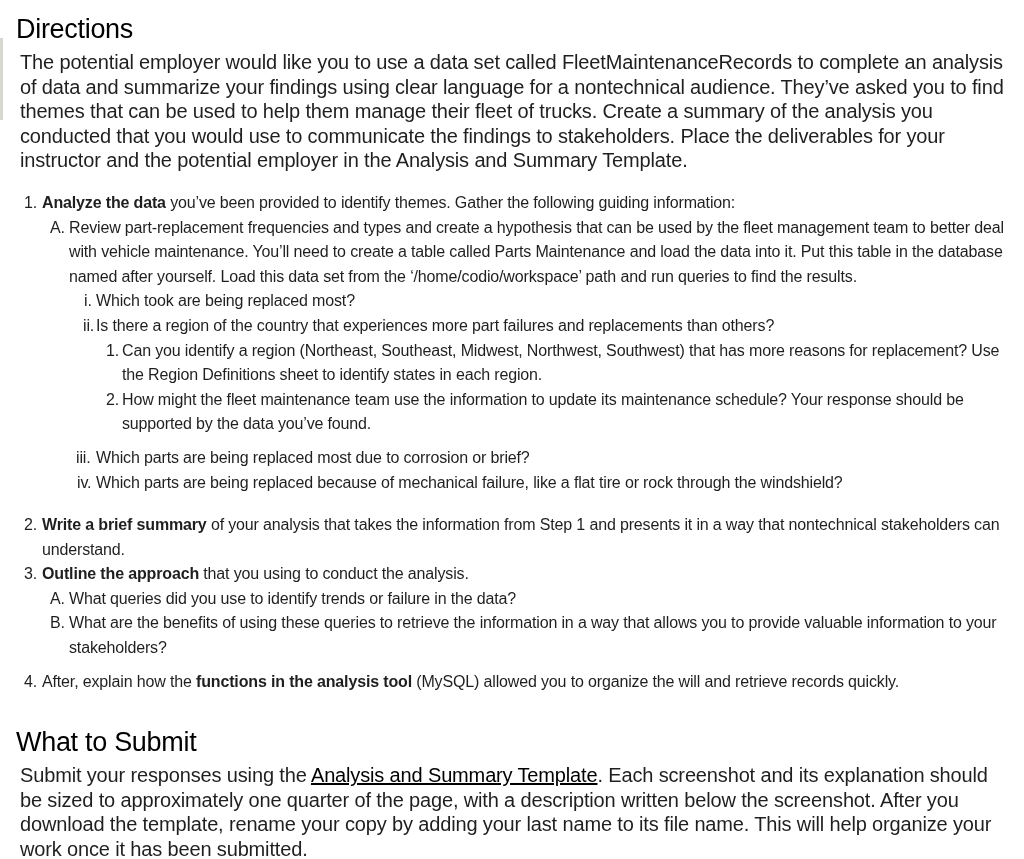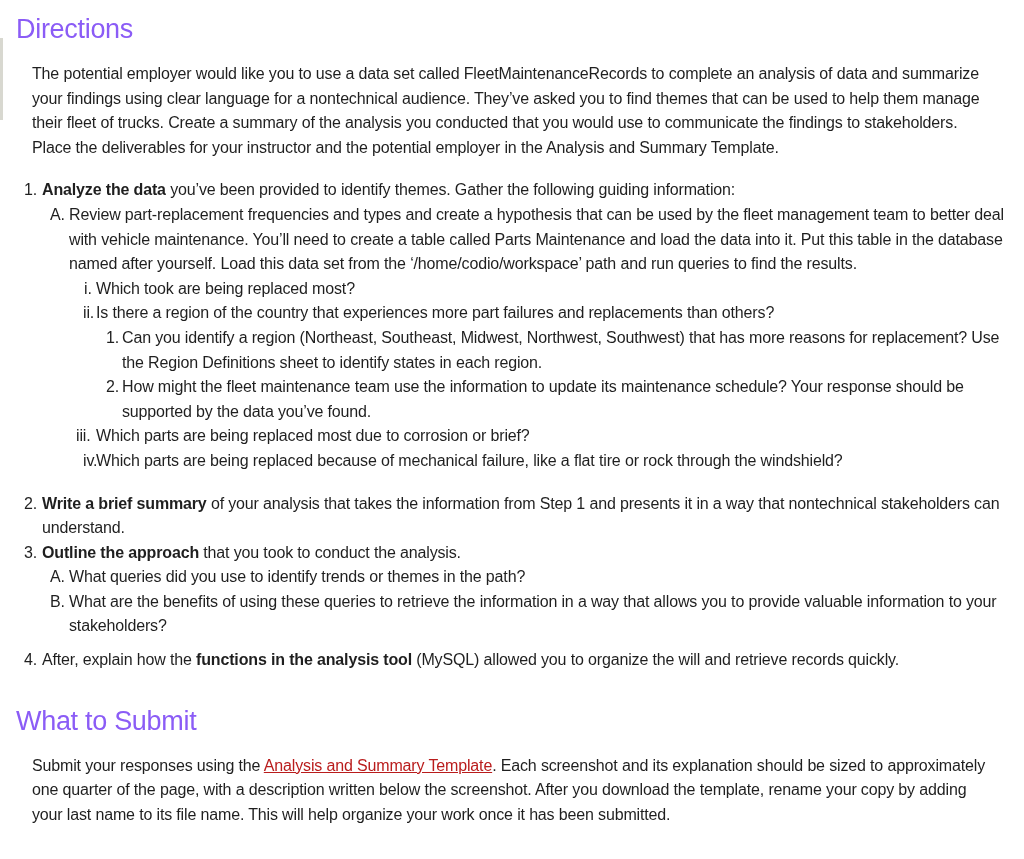--- a/index.html
+++ b/index.html
@@ -27,44 +27,44 @@
     .page {
       position: absolute;
       left: 16px;
       top: 12px;
       width: 1000px;
     }
     h2 {
       font-family: "Liberation Sans", sans-serif;
       font-weight: normal;
       font-size: 27px;
-      color: #8b5cf6;
+      color: #000000;
       margin: 0;
       line-height: 34px;
       letter-spacing: -0.3px;
     }
     p.intro {
-      margin: 16px;
+      margin: 4px;
       line-height: 24.6px;
-      font-size: 16px;
+      font-size: 20px;
       letter-spacing: -0.15px;
     }
     .row {
       position: relative;
       line-height: 24.6px;
       font-size: 16px;
       letter-spacing: -0.15px;
     }
     .row .marker {
       position: absolute;
       text-align: right;
     }
     b { font-weight: bold; }
     a.link {
-      color: #b91c1c;
+      color: #000000;
       text-decoration: underline;
     }
   </style>
 </head>
 <body>
 
 <div class="left-bar"></div>
 
 <div class="page">
 
@@ -89,45 +89,45 @@
       <span>Is there a region of the country that experiences more part failures and replacements than others?</span>
     </div>
     <div class="row" style="padding-left:106px;">
       <span class="marker" style="left:90px;">1.</span>
       <span>Can you identify a region (Northeast, Southeast, Midwest, Northwest, Southwest) that has more reasons for replacement? Use the Region Definitions sheet to identify states in each region.</span>
     </div>
     <div class="row" style="padding-left:106px;">
       <span class="marker" style="left:90px;">2.</span>
       <span>How might the fleet maintenance team use the information to update its maintenance schedule? Your response should be supported by the data you’ve found.</span>
     </div>
-    <div class="row" style="padding-left:80px; ">
+    <div class="row" style="padding-left:80px; margin-top:9px;">
       <span class="marker" style="left:60px;">iii.</span>
       <span>Which parts are being replaced most due to corrosion or brief?</span>
     </div>
     <div class="row" style="padding-left:80px;">
-      <span class="marker" style="left:67px;">iv.</span>
+      <span class="marker" style="left:61px;">iv.</span>
       <span>Which parts are being replaced because of mechanical failure, like a flat tire or rock through the windshield?</span>
     </div>
   </div>
 
   <div style="margin-top:18px;">
     <div class="row" style="padding-left:26px;">
       <span class="marker" style="left:8px;">2.</span>
       <b>Write a brief summary</b><span> of your analysis that takes the information from Step 1 and presents it in a way that nontechnical stakeholders can understand.</span>
     </div>
   </div>
 
   <div>
     <div class="row" style="padding-left:26px;">
       <span class="marker" style="left:8px;">3.</span>
-      <b>Outline the approach</b><span> that you took to conduct the analysis.</span>
+      <b>Outline the approach</b><span> that you using to conduct the analysis.</span>
     </div>
     <div class="row" style="padding-left:53px;">
       <span class="marker" style="left:34px;">A.</span>
-      <span>What queries did you use to identify trends or themes in the path?</span>
+      <span>What queries did you use to identify trends or failure in the data?</span>
     </div>
     <div class="row" style="padding-left:53px;">
       <span class="marker" style="left:34px;">B.</span>
       <span>What are the benefits of using these queries to retrieve the information in a way that allows you to provide valuable information to your stakeholders?</span>
     </div>
   </div>
 
   <div style="margin-top:9px;">
     <div class="row" style="padding-left:26px;">
       <span class="marker" style="left:8px;">4.</span>

